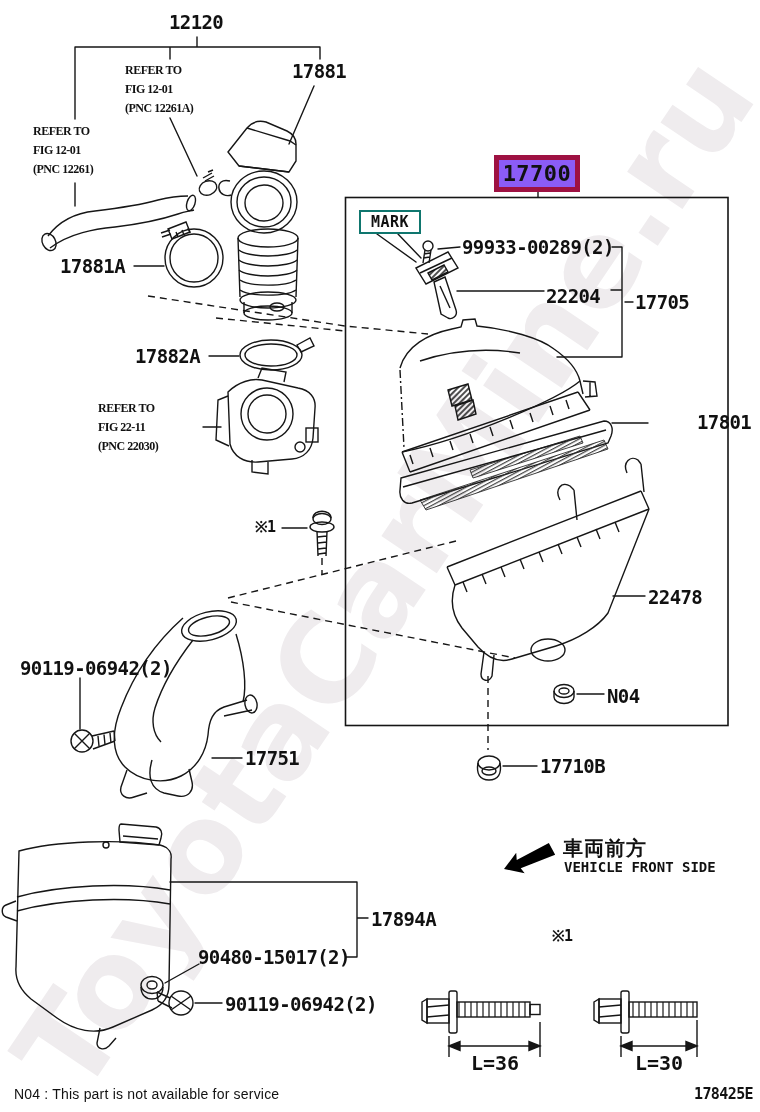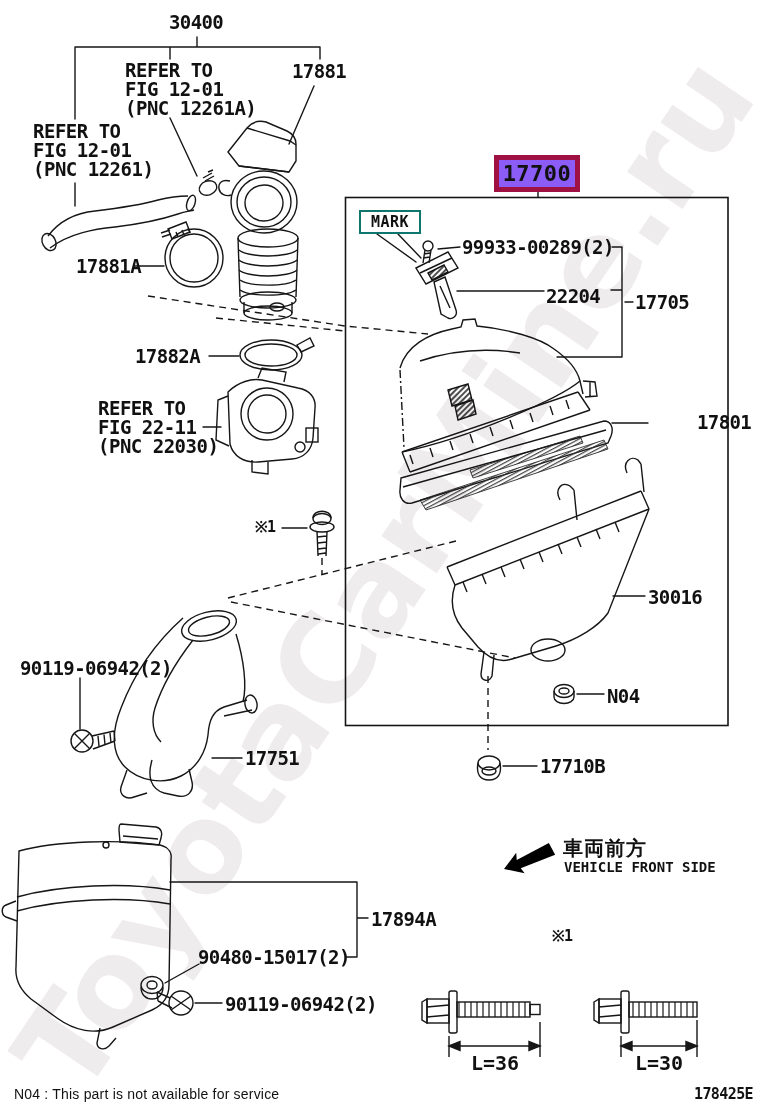--- a/index.html
+++ b/index.html
@@ -4,21 +4,21 @@
 <style>
   html,body{margin:0;padding:0;background:#ffffff;}
   .stage{position:relative;width:760px;height:1112px;background:#fff;overflow:hidden;
          font-family:"DejaVu Sans Mono",monospace;color:#111;}
   .watermark{position:absolute;left:385px;top:575px;transform:translate(-50%,-50%) rotate(-56deg);
              font-family:"DejaVu Sans",sans-serif;font-weight:bold;font-size:122px;
              color:#efecee;white-space:nowrap;z-index:0;}
   svg.art{position:absolute;left:0;top:0;z-index:1;}
   .lbl{position:absolute;z-index:2;font-weight:bold;font-size:19px;line-height:1;
        letter-spacing:-0.6px;white-space:pre-line;}
-  .lbl.small{font-size:19px;line-height:19px;letter-spacing:-0.5px;}
+  .lbl.small{font-size:12px;line-height:19px;letter-spacing:-0.5px;font-family:Liberation Serif, serif;}
   .lbl.tiny{font-size:15px;}
   .hlbox{position:absolute;left:494px;top:155px;width:86px;height:37px;box-sizing:border-box;
          border:5px solid #9e1142;background:#8b5cf6;display:flex;align-items:center;justify-content:center;
          z-index:2;font-weight:bold;font-size:22px;letter-spacing:0.5px;}
   .markbox{position:absolute;left:359px;top:210px;width:62px;height:24px;box-sizing:border-box;
            border:2px solid #0f766e;background:#fff;display:flex;align-items:center;justify-content:center;
            z-index:2;font-weight:bold;font-size:15px;letter-spacing:0.5px;}
   .btable{position:absolute;left:407px;top:946px;width:322px;height:126px;box-sizing:border-box;
           border:2px solid #151515;z-index:2;background:transparent;display:flex;flex-direction:column;}
   .btable .hdr{display:flex;height:29px;border-bottom:2px solid #151515;}
@@ -267,46 +267,46 @@
       <path d="M599,1007 L621,1005 M599,1017 L621,1015"></path>
       <rect x="621" y="991" width="8" height="42" rx="2"></rect>
       <rect x="629" y="1002" width="68" height="15" fill="url(#thr)"></rect>
       <path d="M621,1036 L621,1057 M697,1020 L697,1057"></path>
       <path d="M621,1046 L697,1046"></path>
       <path d="M621,1046 l11,-4.5 v9 Z" fill="#161616"></path>
       <path d="M697,1046 l-11,-4.5 v9 Z" fill="#161616"></path>
     </g>
   </svg>
 
-  <div class="lbl" style="left:169px;top:13px;">30400</div>
+  <div class="lbl" style="left:169px;top:13px;">12120</div>
   <div class="lbl small" style="left:125px;top:61px;">REFER TO
 FIG 12-01
 (PNC 12261A)</div>
   <div class="lbl" style="left:292px;top:62px;">17881</div>
   <div class="lbl small" style="left:33px;top:122px;">REFER TO
 FIG 12-01
 (PNC 12261)</div>
-  <div class="lbl" style="left:60px;top:257px;margin-left:16px;">17881A</div>
+  <div class="lbl" style="left:60px;top:257px;">17881A</div>
   <div class="lbl" style="left:135px;top:347px;">17882A</div>
   <div class="lbl small" style="left:98px;top:399px;">REFER TO
 FIG 22-11
 (PNC 22030)</div>
 
   <div class="hlbox">
     <span>17700</span>
   </div>
   <div class="markbox">
     <span>MARK</span>
   </div>
 
   <div class="lbl" style="left:462px;top:238px;">99933-00289(2)</div>
   <div class="lbl" style="left:546px;top:287px;">22204</div>
   <div class="lbl" style="left:635px;top:293px;">17705</div>
   <div class="lbl" style="left:651px;top:413px;margin-left:46px;">17801</div>
-  <div class="lbl" style="left:648px;top:588px;">30016</div>
+  <div class="lbl" style="left:648px;top:588px;">22478</div>
   <div class="lbl tiny" style="left:255px;top:520px;">※1</div>
   <div class="lbl" style="left:607px;top:687px;">N04</div>
   <div class="lbl" style="left:540px;top:757px;">17710B</div>
 
   <div class="lbl" style="left:20px;top:659px;">90119-06942(2)</div>
   <div class="lbl" style="left:245px;top:749px;">17751</div>
   <div class="lbl" style="left:371px;top:910px;">17894A</div>
   <div class="lbl" style="left:198px;top:948px;">90480-15017(2)</div>
   <div class="lbl" style="left:225px;top:995px;">90119-06942(2)</div>
 

